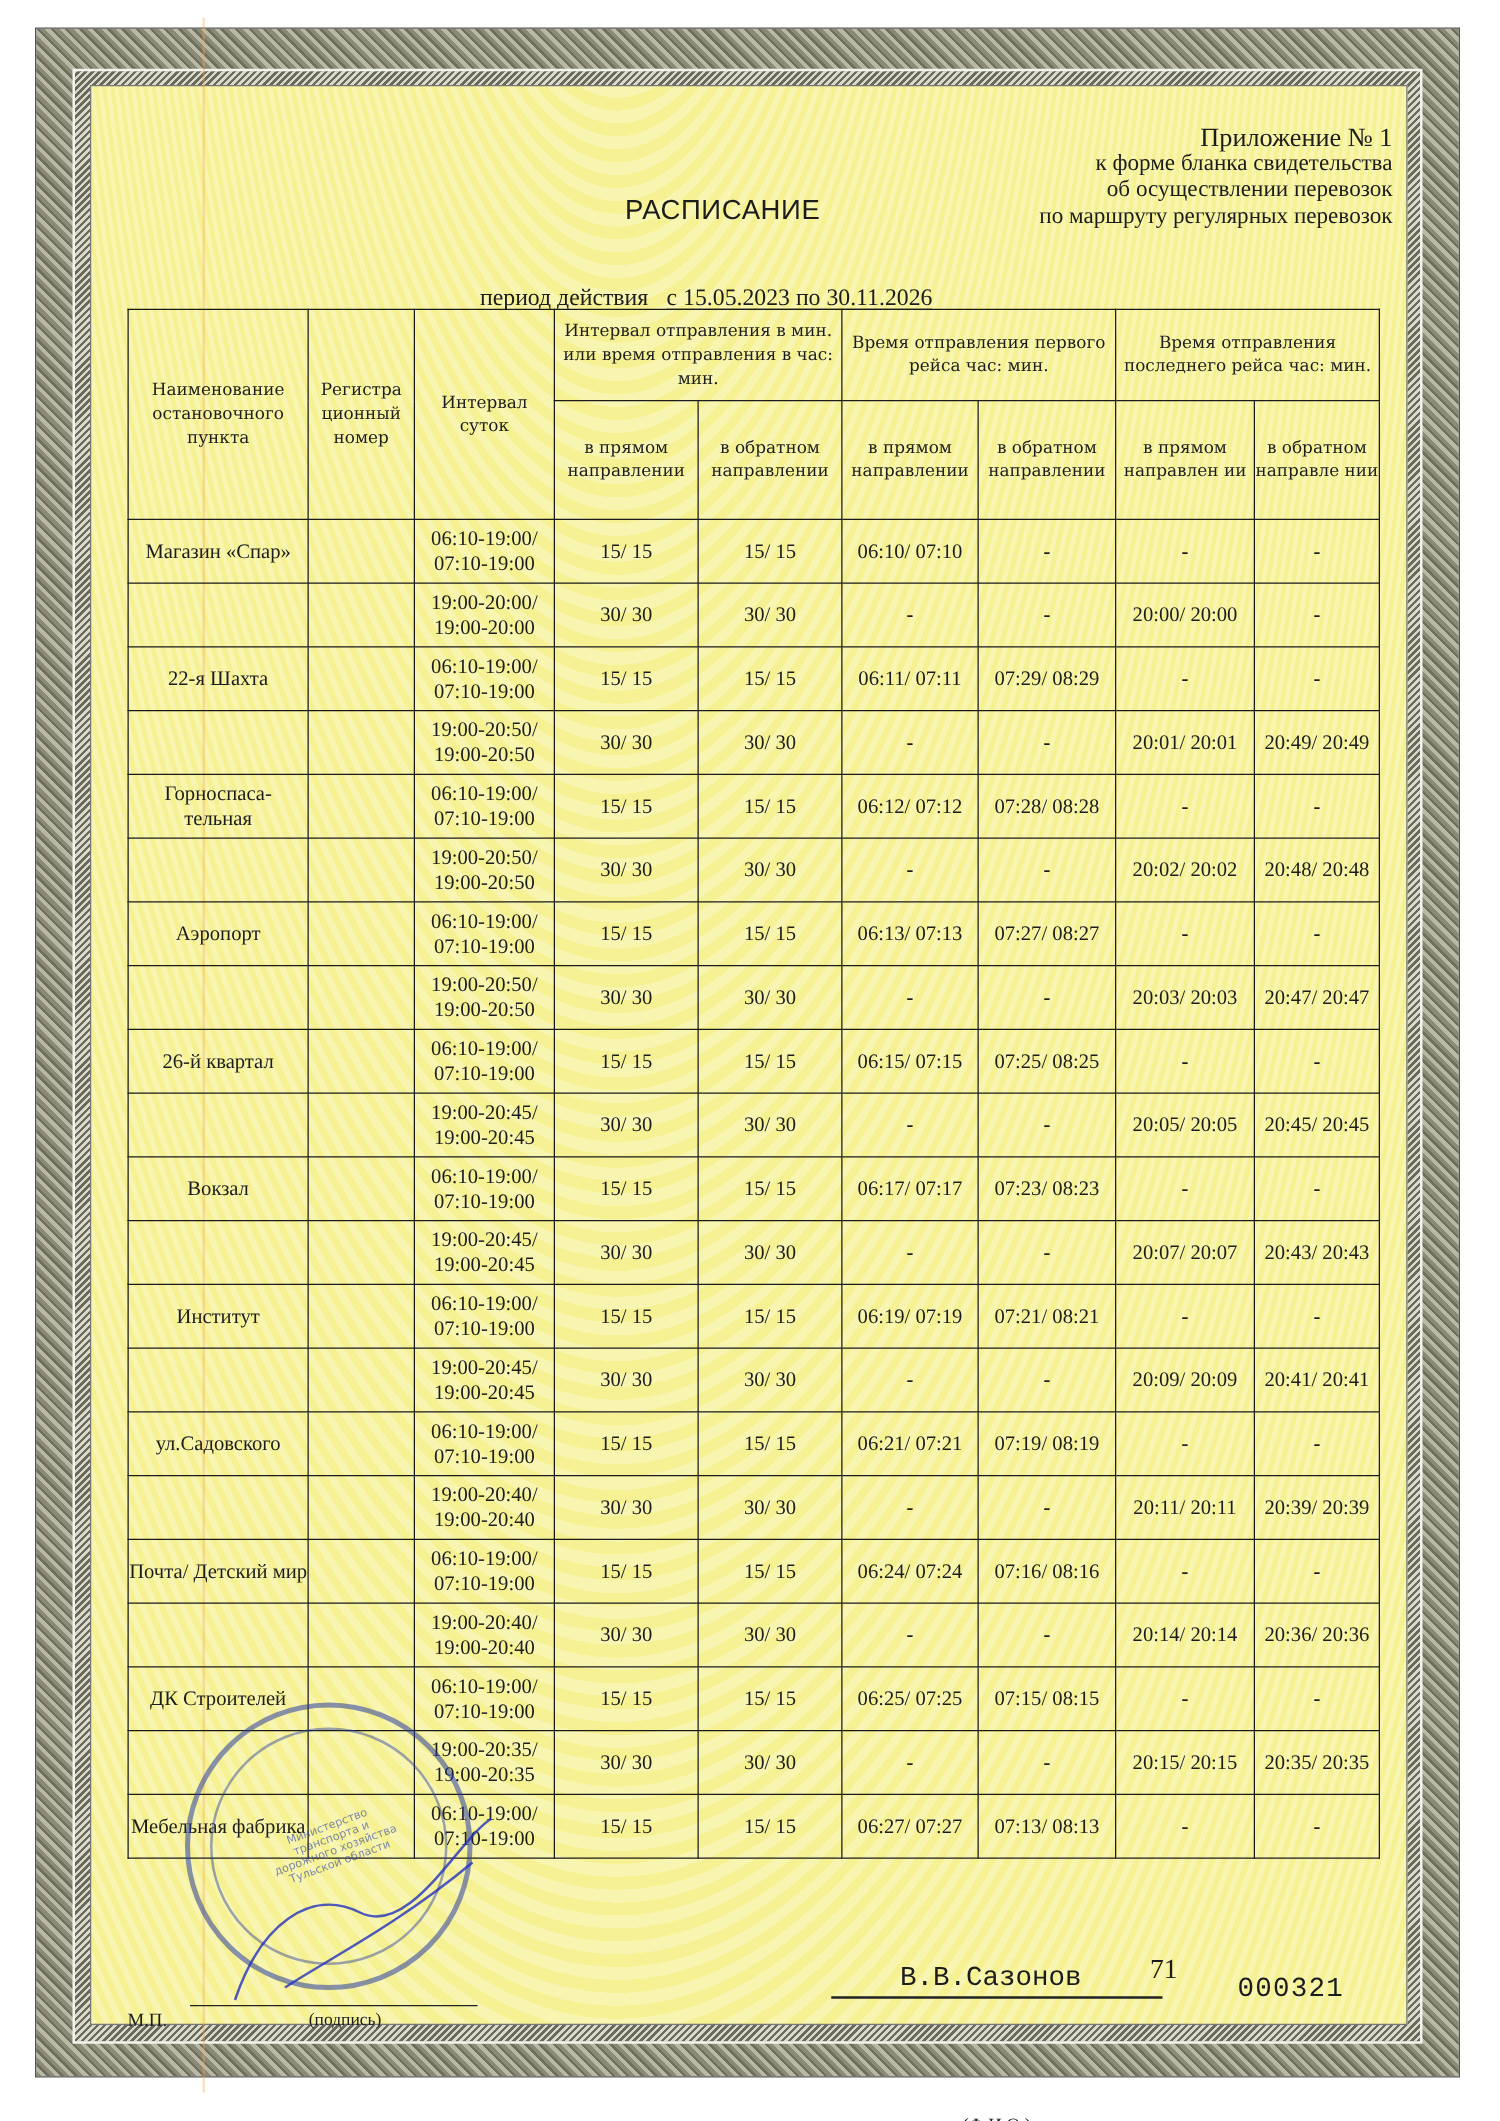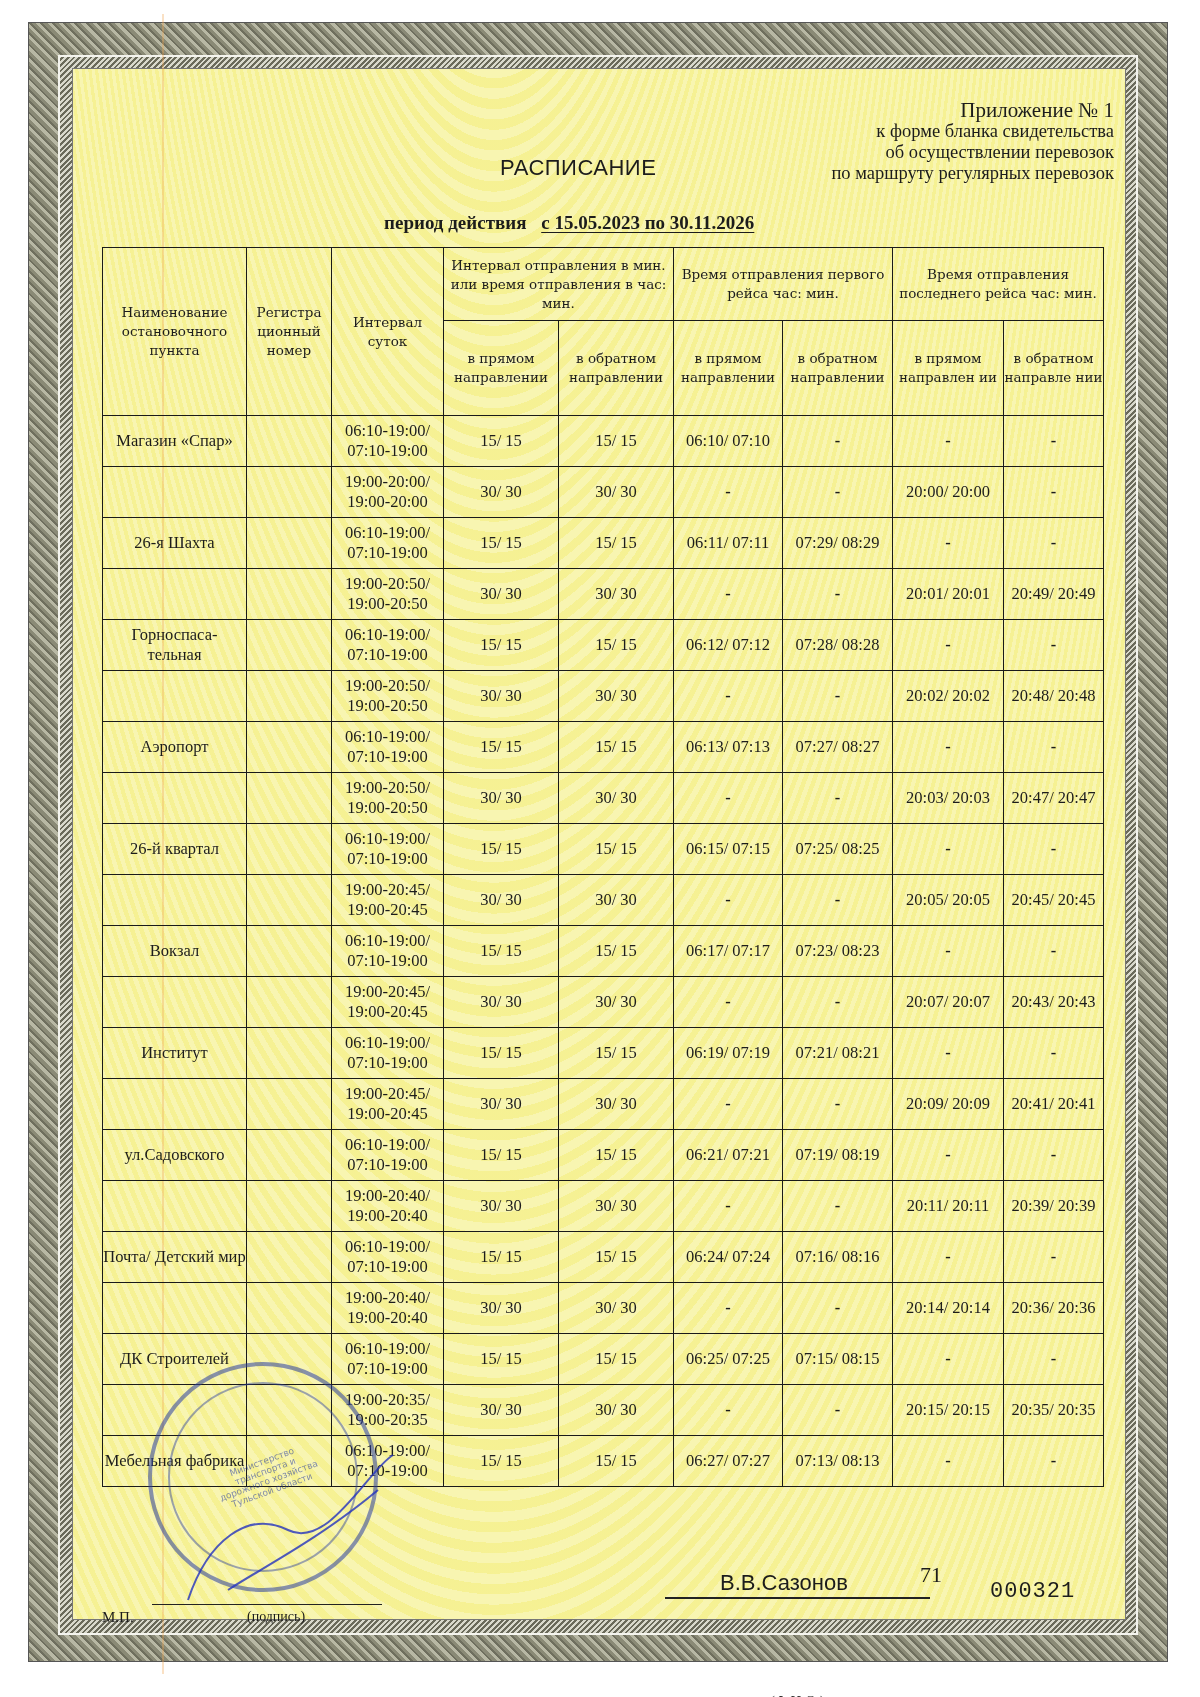--- a/index.html
+++ b/index.html
@@ -12,42 +12,42 @@
     border: 2px solid #f4f4ee; box-sizing: border-box; }
   .paper { position: absolute; left: 72px; top: 68px; width: 1054px; height: 1552px;
     background: #f7f3a0;
     background-image: repeating-radial-gradient(ellipse at 40% -40%, rgba(255,255,255,0.18) 0 3px, rgba(240,232,90,0.18) 3px 6px);
     border: 1px solid #777; box-sizing: border-box; }
   .fold-line { position: absolute; left: 162px; top: 14px; width: 2px; height: 1660px; background: rgba(240,170,90,0.35); }
 
   .appendix { position: absolute; right: 86px; top: 100px; text-align: right; font-family: "Liberation Serif", serif; font-size: 18.5px; line-height: 21px; }
   .appendix .first { font-size: 21px; }
   .title { position: absolute; left: 500px; top: 155px; font-family: Liberation Sans, sans-serif; font-size: 22px; letter-spacing: 0.5px; }
-  .period { position: absolute; left: 384px; top: 212px; font-family: "Liberation Serif", serif; font-size: 19px; font-weight: bold; }
+  .period { position: absolute; left: 384px; top: 228px; font-family: "Liberation Serif", serif; font-size: 19px; }
   .period .val { text-decoration: underline; text-underline-offset: 3px; margin-left: 6px; padding: 0 4px; }
 
   table.sched { position: absolute; left: 102px; top: 247px; border-collapse: collapse; table-layout: fixed; width: 1001px; }
   table.sched td, table.sched th { border: 1.6px solid #1a1a1a; text-align: center; vertical-align: middle; padding: 0; }
   table.sched th { font-family: "DejaVu Serif", serif; font-weight: normal; font-size: 13.5px; line-height: 19px; }
   table.sched td { font-family: "Liberation Serif", serif; font-size: 16.5px; line-height: 20px; height: 50px; }
   tr.h1 th { height: 72px; }
   tr.h2 th { height: 94px; }
   td.stop { font-size: 16px; }
   .dash { font-weight: bold; }
 
   .stamp { position: absolute; left: 148px; top: 1362px; width: 230px; height: 230px; border-radius: 50%;
     border: 4px solid rgba(40,60,160,0.55); box-sizing: border-box; }
   .stamp::after { content: ""; position: absolute; left: 16px; top: 16px; right: 16px; bottom: 16px; border-radius: 50%; border: 2px solid rgba(40,60,160,0.45); }
   .stamp-text { position: absolute; left: 60px; top: 90px; width: 110px; text-align: center; font-size: 9px; color: rgba(40,60,160,0.6); transform: rotate(-20deg); font-family: "DejaVu Sans", sans-serif; }
   .signature { position: absolute; left: 168px; top: 1450px; width: 230px; height: 160px; }
 
   .sig-line { position: absolute; left: 152px; top: 1604px; width: 230px; height: 1px; background: #222; }
   .mp { position: absolute; left: 102px; top: 1609px; font-family: "Liberation Serif", serif; font-size: 15px; }
   .sig-label { position: absolute; left: 247px; top: 1609px; font-family: "Liberation Serif", serif; font-size: 14px; }
-  .name { position: absolute; left: 720px; top: 1570px; font-family: Liberation Sans, sans-serif; font-size: 22px; }
+  .name { position: absolute; left: 720px; top: 1570px; font-family: Liberation Mono, monospace; font-size: 22px; }
   .name-line { position: absolute; left: 665px; top: 1597px; width: 265px; height: 1.5px; background: #222; }
   .name-label { position: absolute; left: 770px; top: 1693px; font-family: "Liberation Serif", serif; font-size: 15px; }
   .series { position: absolute; left: 920px; top: 1562px; font-family: "Liberation Serif", serif; font-size: 22px; }
   .number { position: absolute; left: 990px; top: 1562px; font-family: "Liberation Mono", monospace; font-size: 22px; letter-spacing: 1px; margin-top: 17px; }
 </style>
 </head>
 <body>
 
 <div class="frame-outer"></div>
 <div class="frame-mid"></div>
@@ -115,21 +115,21 @@
         <td></td>
         <td>19:00-20:00/ 19:00-20:00</td>
         <td>30/ 30</td>
         <td>30/ 30</td>
         <td class="dash">-</td>
         <td class="dash">-</td>
         <td>20:00/ 20:00</td>
         <td class="dash">-</td>
       </tr>
       <tr>
-        <td class="stop">26-я Шахта</td>
+        <td class="stop">22-я Шахта</td>
         <td></td>
         <td>06:10-19:00/ 07:10-19:00</td>
         <td>15/ 15</td>
         <td>15/ 15</td>
         <td>06:11/ 07:11</td>
         <td>07:29/ 08:29</td>
         <td class="dash">-</td>
         <td class="dash">-</td>
       </tr>
       <tr>

